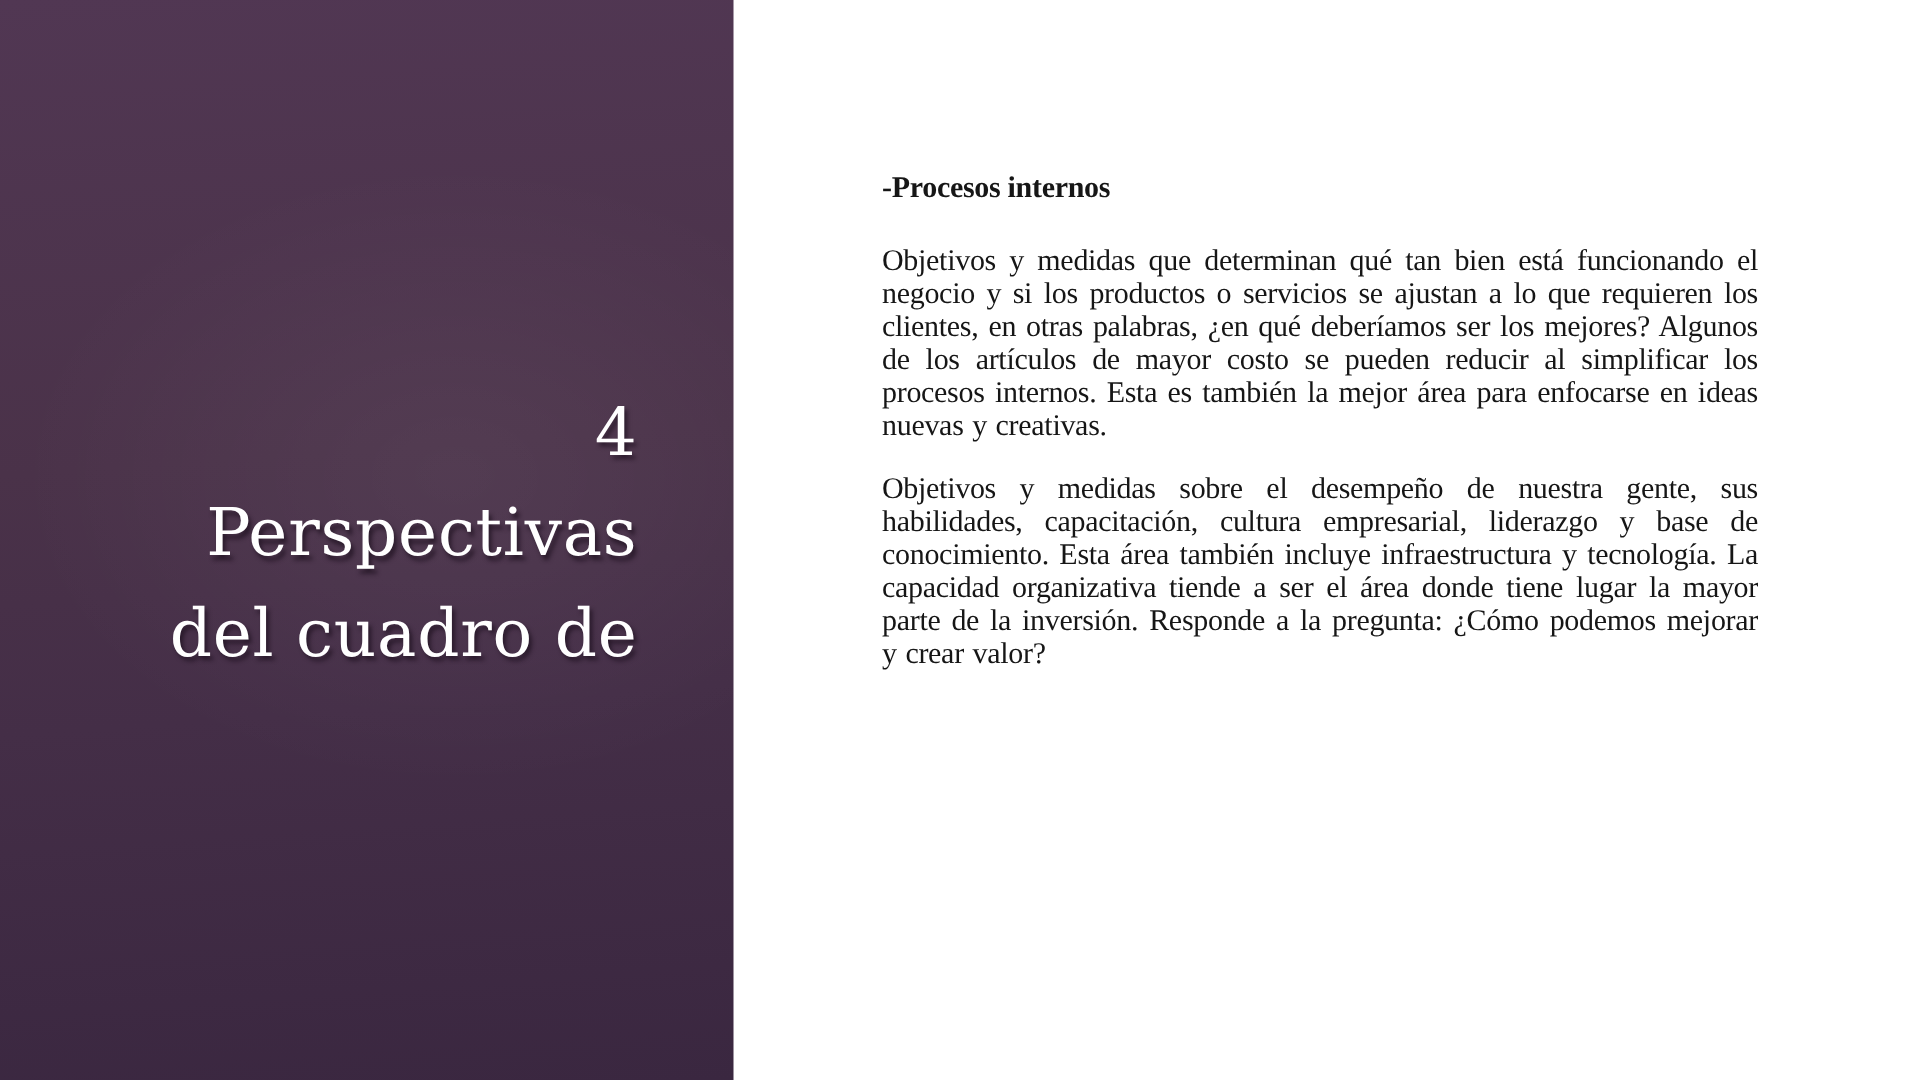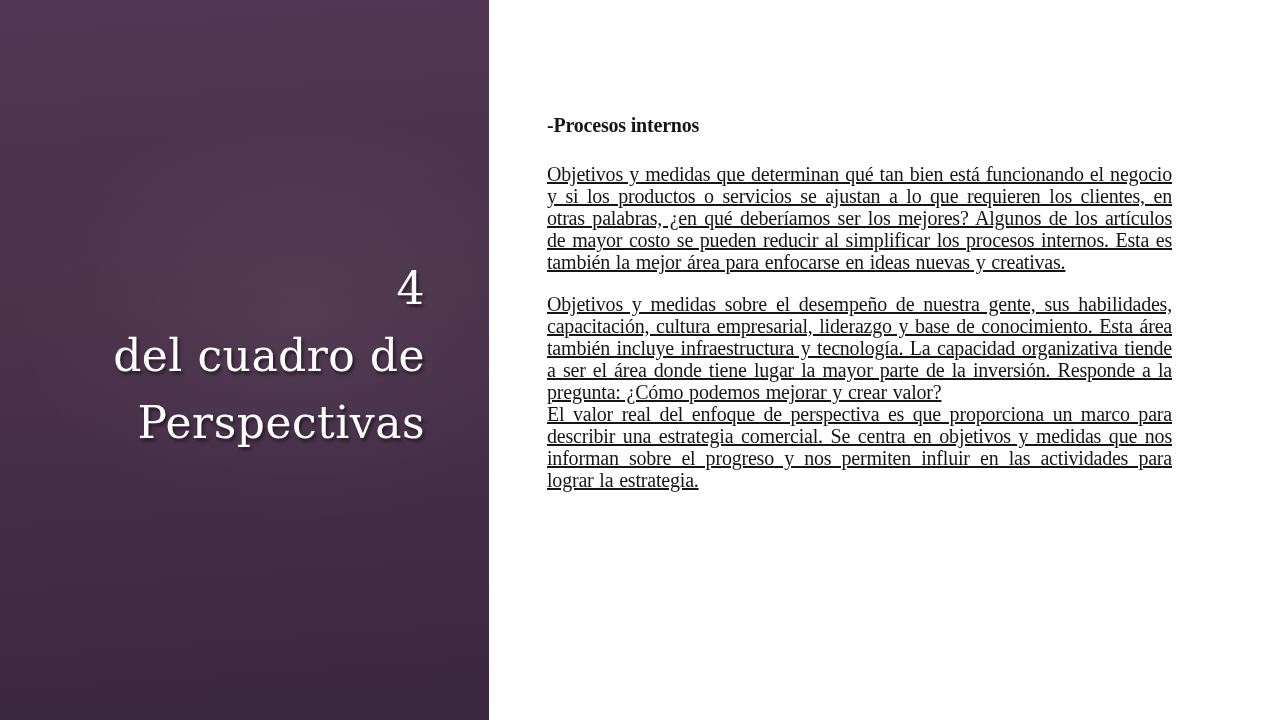--- a/index.html
+++ b/index.html
@@ -40,65 +40,64 @@
     letter-spacing: 0.5px;
   }
   .slide-title .title-line {
     display: block;
     white-space: nowrap;
   }
   .slide-body {
     flex: 1 1 auto;
     padding: 114px 108px 0 58px;
     color: #161616;
+    margin-left: 41px;
   }
   .section { margin: 0; }
   .section-heading {
     font-size: 20px;
     line-height: 23px;
     font-weight: bold;
     margin: 0 0 26px 0;
     letter-spacing: -0.2px;
   }
   .section-paragraph {
     font-size: 20px;
     line-height: 22px;
     text-align: justify;
     margin: 0;
     letter-spacing: -0.2px;
     word-spacing: 1px;
-    text-decoration: underline;
   }
   .para-group { margin: 0 0 20px 0; }
   .section + .section { margin-top: 20px; }
 </style>
 </head>
 <body>
 
 <div class="slide">
 
   <div class="title-panel">
     <div class="slide-title">
       <span class="title-line">4</span>
+      <span class="title-line">Perspectivas</span>
       <span class="title-line">del cuadro de</span>
-      <span class="title-line">Perspectivas</span>
     </div>
   </div>
 
   <div class="slide-body">
 
     <div class="section">
       <h2 class="section-heading">-Procesos internos</h2>
       <div class="para-group">
         <p class="section-paragraph">Objetivos y medidas que determinan qué tan bien está funcionando el negocio y si los productos o servicios se ajustan a lo que requieren los clientes, en otras palabras, ¿en qué deberíamos ser los mejores? Algunos de los artículos de mayor costo se pueden reducir al simplificar los procesos internos. Esta es también la mejor área para enfocarse en ideas nuevas y creativas.</p>
       </div>
     </div>
 
     <div class="section">
       <div class="para-group">
         <p class="section-paragraph">Objetivos y medidas sobre el desempeño de nuestra gente, sus habilidades, capacitación, cultura empresarial, liderazgo y base de conocimiento. Esta área también incluye infraestructura y tecnología. La capacidad organizativa tiende a ser el área donde tiene lugar la mayor parte de la inversión. Responde a la pregunta: ¿Cómo podemos mejorar y crear valor?</p>
-        <p class="section-paragraph">El valor real del enfoque de perspectiva es que proporciona un marco para describir una estrategia comercial. Se centra en objetivos y medidas que nos informan sobre el progreso y nos permiten influir en las actividades para lograr la estrategia.</p>
       </div>
     </div>
 
   </div>
 
 </div>
 
 </body></html>

